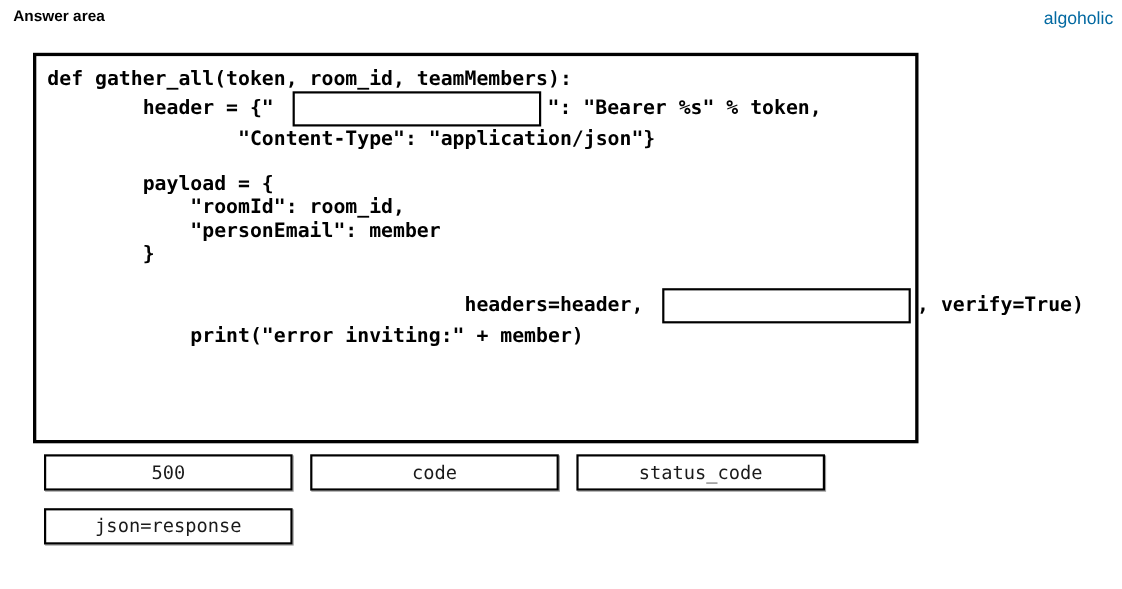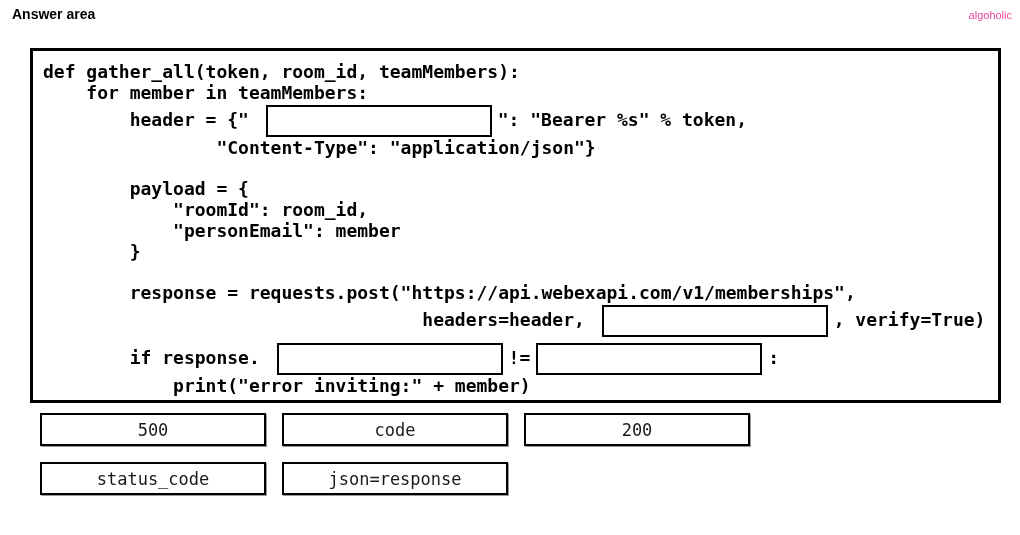--- a/index.html
+++ b/index.html
@@ -17,28 +17,28 @@
     left: 12px;
     top: 6px;
     font-size: 14px;
     font-weight: bold;
     color: #000000;
   }
   .watermark {
     position: absolute;
     right: 8px;
     top: 9px;
-    font-size: 11px;
-    color: #ec4899;
+    font-size: 16px;
+    color: #0369a1;
   }
   .answer-panel {
     position: absolute;
     left: 30px;
     top: 48px;
-    width: 971px;
+    width: 805px;
     height: 355px;
     border: 3px solid #000000;
     box-sizing: border-box;
     background: #ffffff;
   }
   .code {
     position: absolute;
     left: 10px;
     top: 10px;
     right: 4px;
@@ -91,45 +91,39 @@
 </style>
 </head>
 <body>
 
 <div class="page-title">Answer area</div>
 <div class="watermark">algoholic</div>
 
 <div class="answer-panel">
   <div class="code">
     <div class="code-line"><span>def gather_all(token, room_id, teamMembers):</span></div>
-    <div class="code-line"><span>    for member in teamMembers:</span></div>
     <div class="code-line tall"><span>        header = {" </span><span class="blank"></span><span>": "Bearer %s" % token,</span></div>
     <div class="code-line"><span>                "Content-Type": "application/json"}</span></div>
     <div class="spacer"></div>
     <div class="code-line"><span>        payload = {</span></div>
     <div class="code-line"><span>            "roomId": room_id,</span></div>
     <div class="code-line"><span>            "personEmail": member</span></div>
     <div class="code-line"><span>        }</span></div>
     <div class="spacer"></div>
-    <div class="code-line"><span>        response = requests.post("https://api.webexapi.com/v1/memberships",</span></div>
     <div class="code-line tall"><span>                                   headers=header, </span><span class="blank"></span><span>, verify=True)</span></div>
-    <div class="code-line tall if-line"><span>        if response. </span><span class="blank"></span><span>!=</span><span class="blank"></span><span>:</span></div>
     <div class="code-line"><span>            print("error inviting:" + member)</span></div>
   </div>
 </div>
 
 <div class="options">
   <div class="option">
       <span>500</span>
     </div>
   <div class="option">
       <span>code</span>
     </div>
   <div class="option">
-      <span>200</span>
-    </div>
-  <div class="option">
       <span>status_code</span>
     </div>
   <div class="option">
       <span>json=response</span>
     </div>
 </div>
 
 </body></html>

